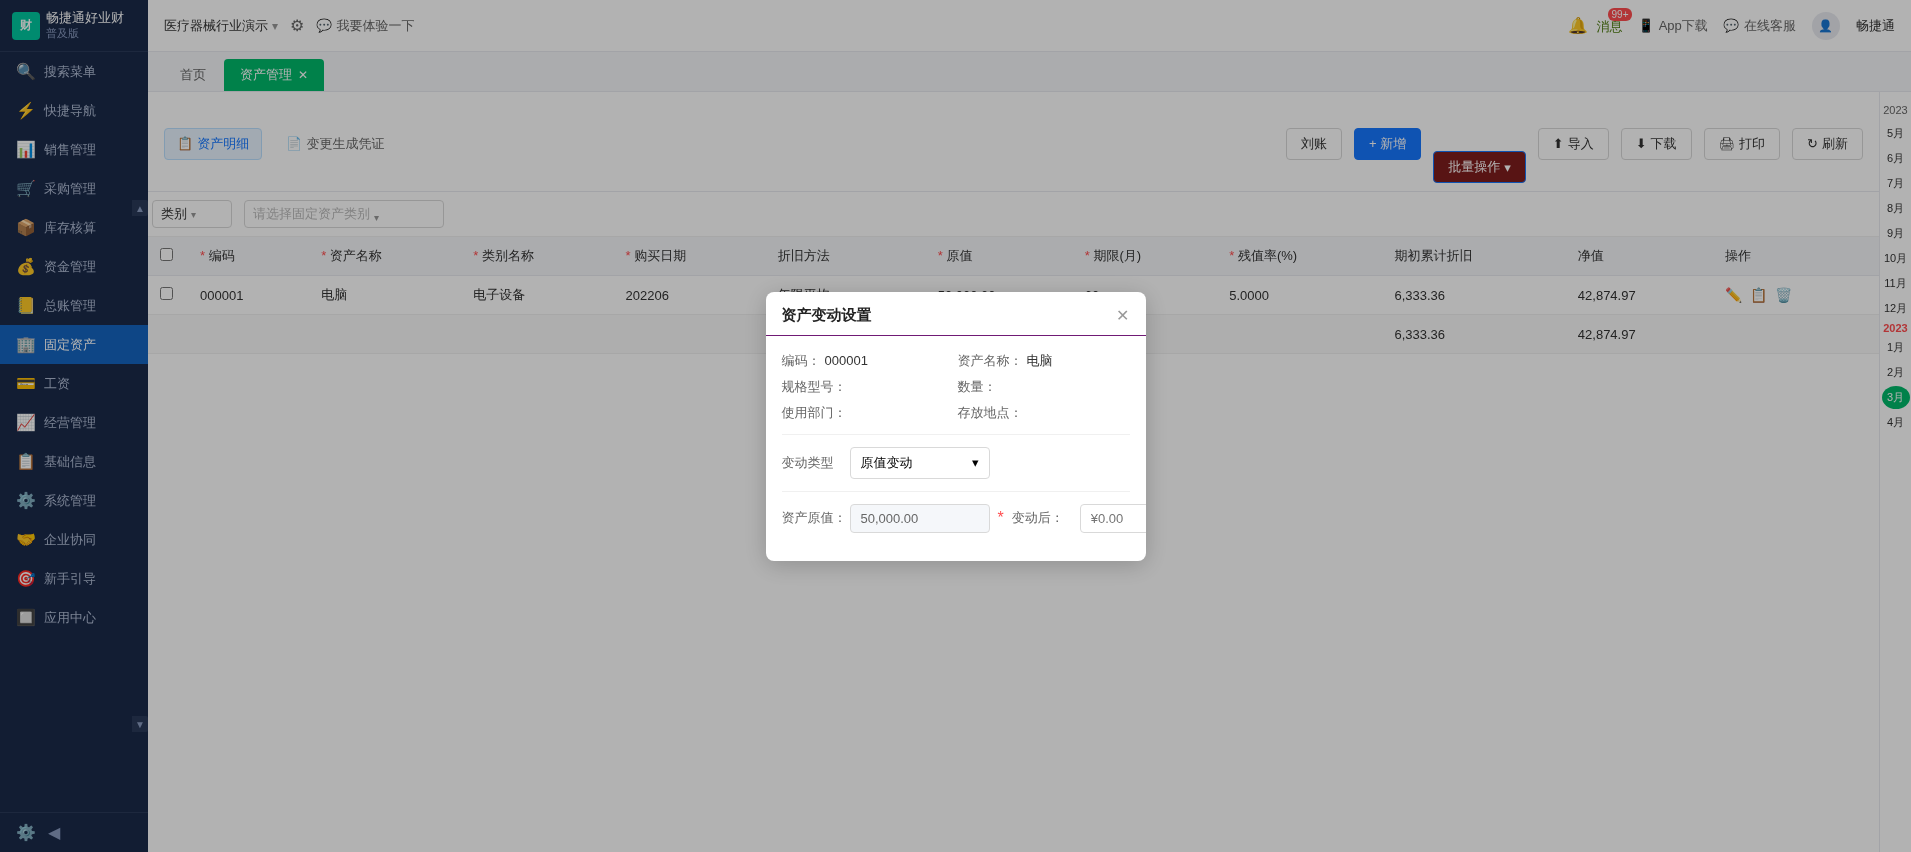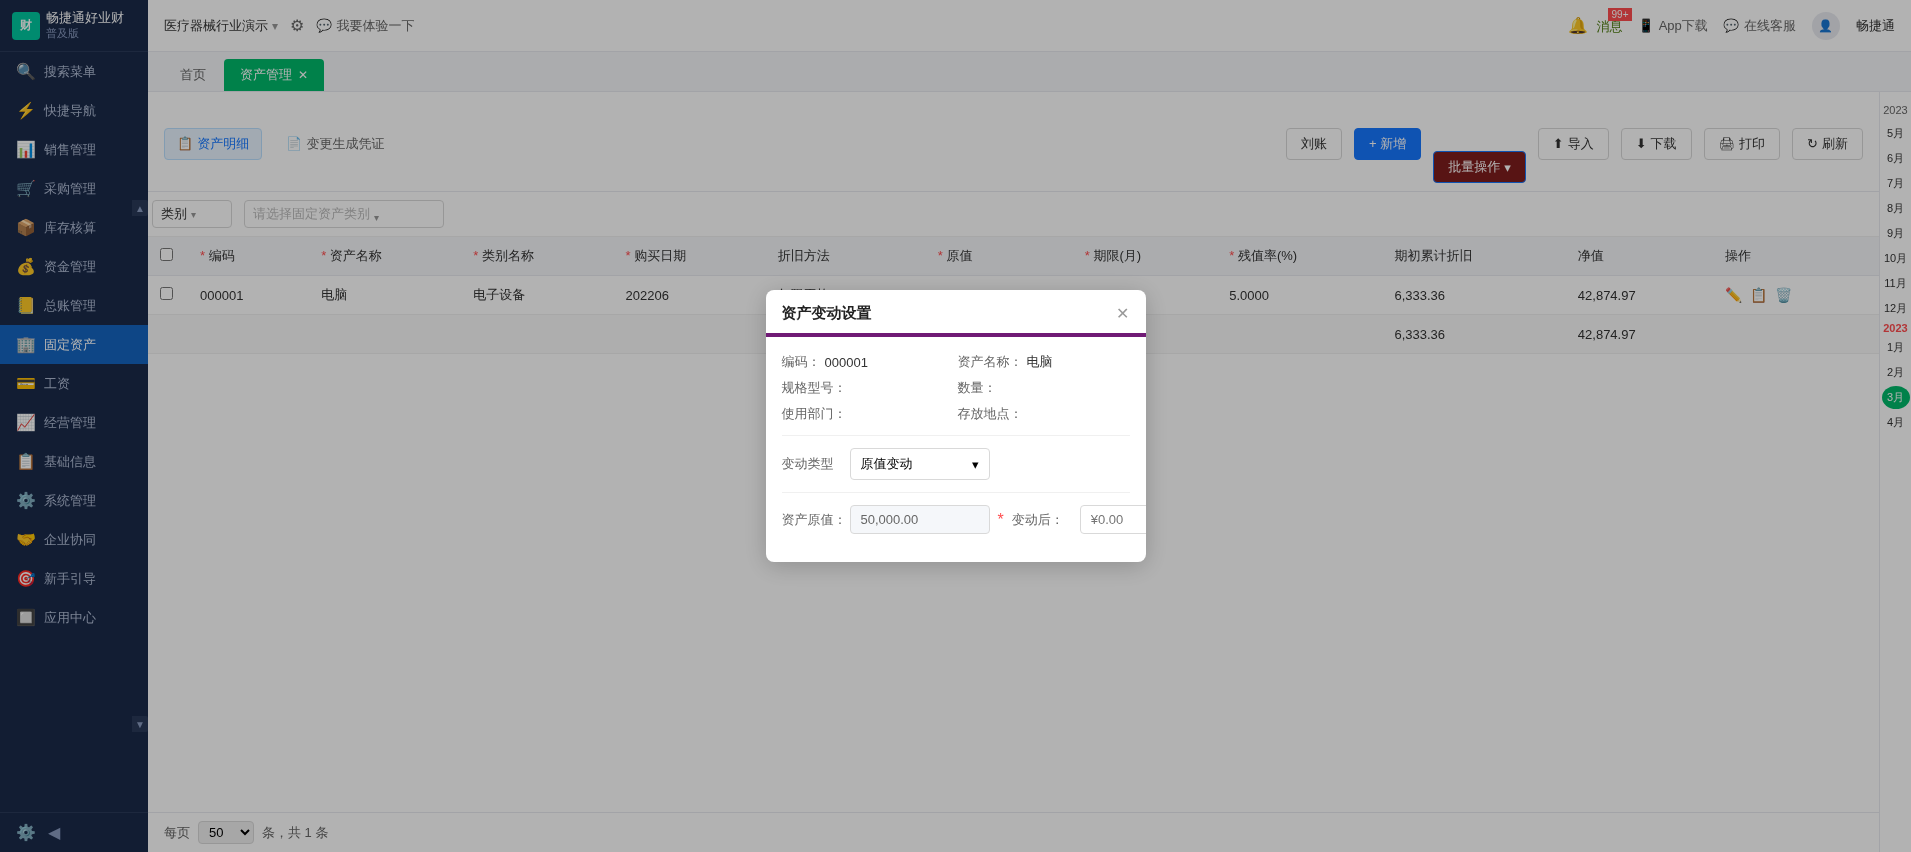--- a/index.html
+++ b/index.html
@@ -74,21 +74,21 @@
       border-bottom: 1px solid #e8eaf0;
       gap: 12px;
     }
     .topbar-company { display: flex; align-items: center; gap: 4px; color: #333; font-size: 13px; cursor: pointer; }
     .topbar-company-arrow { color: #999; font-size: 12px; }
     .topbar-settings { color: #666; font-size: 16px; cursor: pointer; }
     .topbar-experience { display: flex; align-items: center; gap: 4px; color: #666; font-size: 13px; cursor: pointer; }
     .topbar-spacer { flex: 1; }
     .topbar-right { display: flex; align-items: center; gap: 16px; }
     .topbar-badge-wrap { position: relative; cursor: pointer; }
-    .topbar-badge { background: #ff4d4f; color: white; font-size: 10px; padding: 1px 4px; border-radius: 0; position: absolute; top: -8px; right: -10px; }
+    .topbar-badge { background: #ff4d4f; color: white; font-size: 10px; padding: 1px 4px; border-radius: 6px; position: absolute; top: -8px; right: -10px; }
     .topbar-icon-label { display: flex; align-items: center; gap: 4px; color: #666; font-size: 13px; cursor: pointer; }
     .topbar-avatar { width: 28px; height: 28px; background: #e8eaf0; border-radius: 50%; display: flex; align-items: center; justify-content: center; color: #666; font-size: 12px; }
     .topbar-username { color: #333; font-size: 13px; cursor: pointer; }
 
     
     .tabbar {
       height: 40px; background: #f5f7fa;
       display: flex; align-items: flex-end;
       padding: 0 0 0 16px;
       border-bottom: 1px solid #e8eaf0;
@@ -207,21 +207,21 @@
     
     .dialog {
       background: white; border-radius: 8px;
       width: 380px;
       box-shadow: 0 4px 24px rgba(0,0,0,0.2);
       overflow: hidden;
     }
     .dialog-header {
       display: flex; align-items: flex-end; justify-content: space-between;
       padding: 14px 16px 10px;
-      border-bottom: 4px solid #701a75;
+      border-bottom: 1px solid #701a75;
     }
     .dialog-title { font-size: 15px; font-weight: 600; color: #222; }
     .dialog-close { cursor: pointer; color: #999; font-size: 16px; }
     .dialog-body { padding: 16px; }
     .dialog-info-grid {
       display: grid; grid-template-columns: 1fr 1fr;
       gap: 8px 4px; margin-bottom: 12px;
     }
     .dialog-info-item { display: flex; align-items: center; font-size: 13px; color: #333; gap: 4px; }
     .dialog-info-label { color: #666; }
@@ -484,28 +484,20 @@
               <td></td>
               <td></td>
               <td>6,333.36</td>
               <td>42,874.97</td>
               <td></td>
             </tr>
           </tbody>
         </table>
       </div>
 
-      <div class="bottom-bar">
-        <span>每页</span>
-        <select class="page-size-select">
-          <option value="50">50</option>
-          <option value="100">100</option>
-        </select>
-        <span>条，共 1 条</span>
-      </div>
 
     </div>
 
     <div class="calendar-sidebar">
       <div class="cal-date-header">2023</div>
       <div class="cal-month-item">5月</div>
       <div class="cal-month-item">6月</div>
       <div class="cal-month-item">7月</div>
       <div class="cal-month-item">8月</div>
       <div class="cal-month-item">9月</div>

